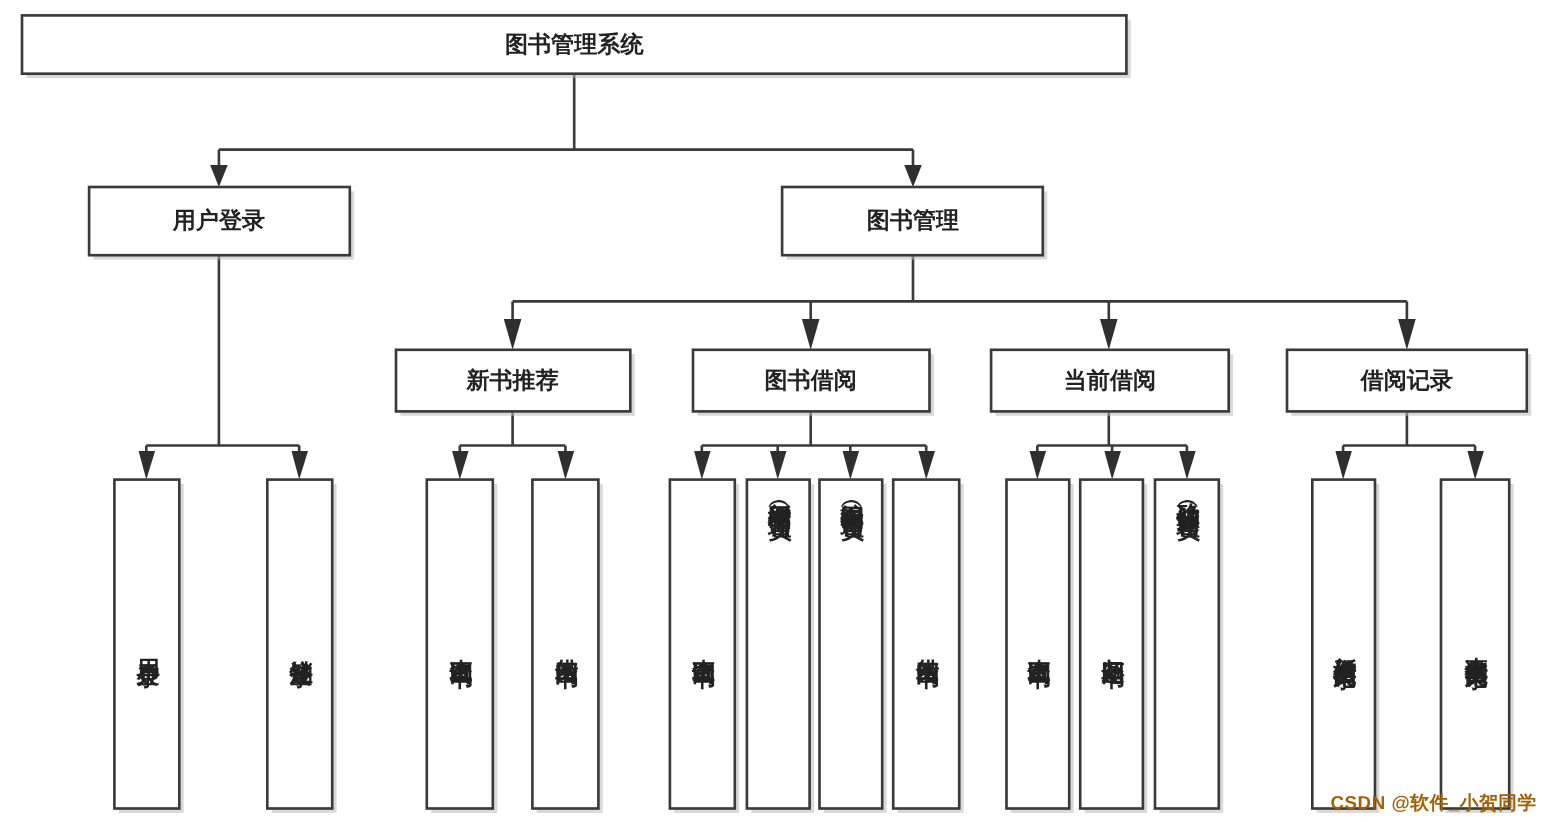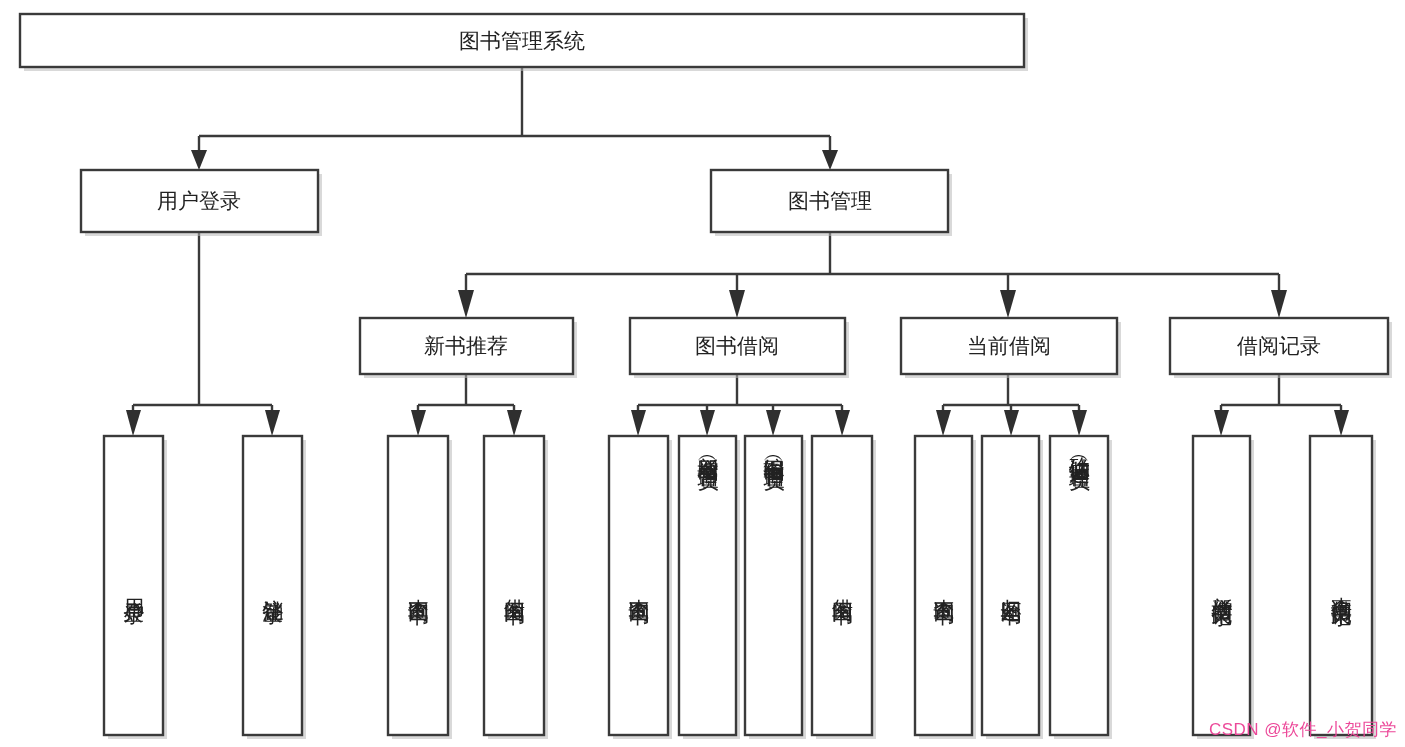--- a/index.html
+++ b/index.html
@@ -11,20 +11,21 @@
     width: 1405px;
     height: 747px;
     font-family: "Liberation Sans", "DejaVu Sans", sans-serif;
     overflow: hidden;
     position: relative;
   }
   #diagram-root {
     position: relative;
     width: 1405px;
     height: 747px;
+    font-weight: bold;
   }
   svg#flow {
     position: absolute;
     top: 0;
     left: 0;
     width: 1405px;
     height: 747px;
     display: block;
   }
   .node-box {
@@ -69,21 +70,21 @@
     color: #222222;
     white-space: nowrap;
     text-align: center;
   }
   .watermark {
     position: absolute;
     right: 8px;
     bottom: 6px;
     font-family: "Liberation Sans", "DejaVu Sans", sans-serif;
     font-size: 17px;
-    color: #ec4899;
+    color: #a16207;
     letter-spacing: 0.5px;
     white-space: nowrap;
   }
 </style>
 </head>
 <body>
 
 <div id="diagram-root">
 
   <svg id="flow" viewBox="0 0 1405 747" xmlns="http://www.w3.org/2000/svg">

